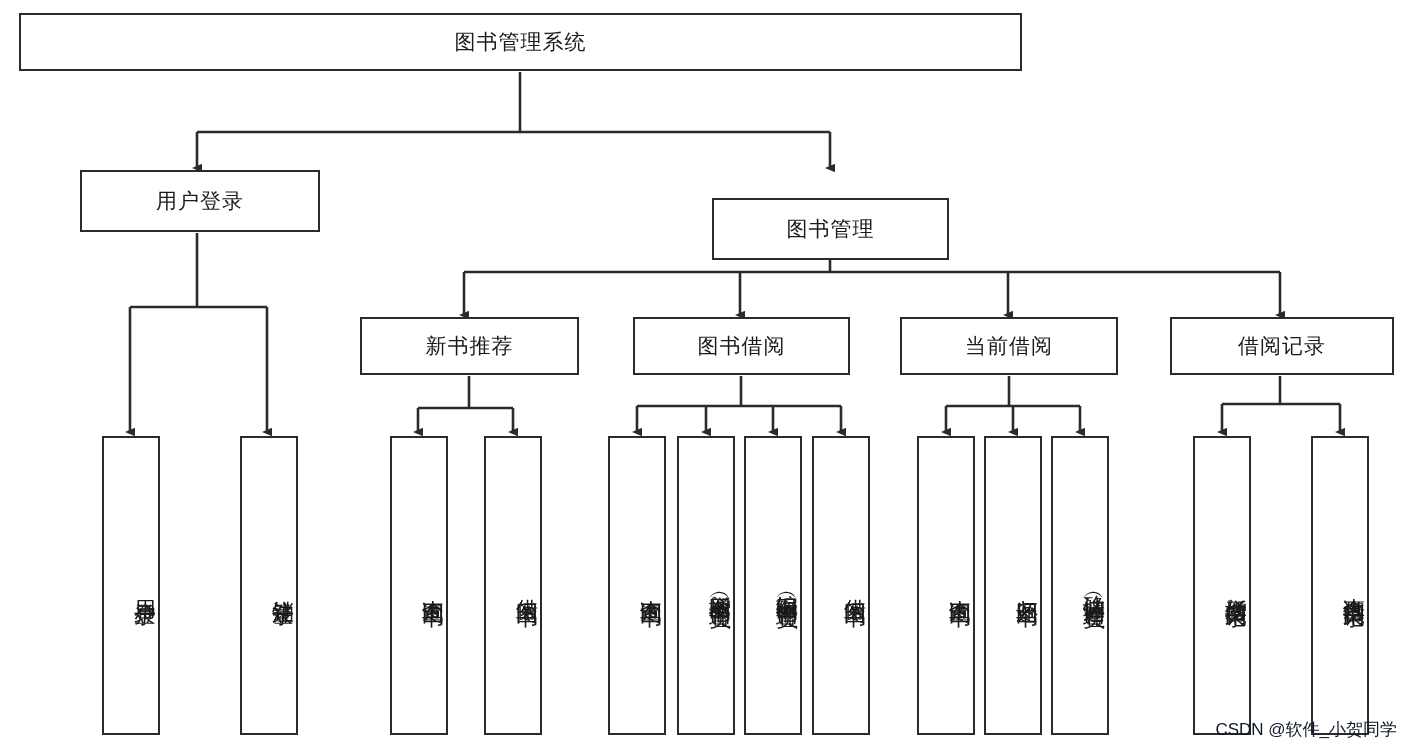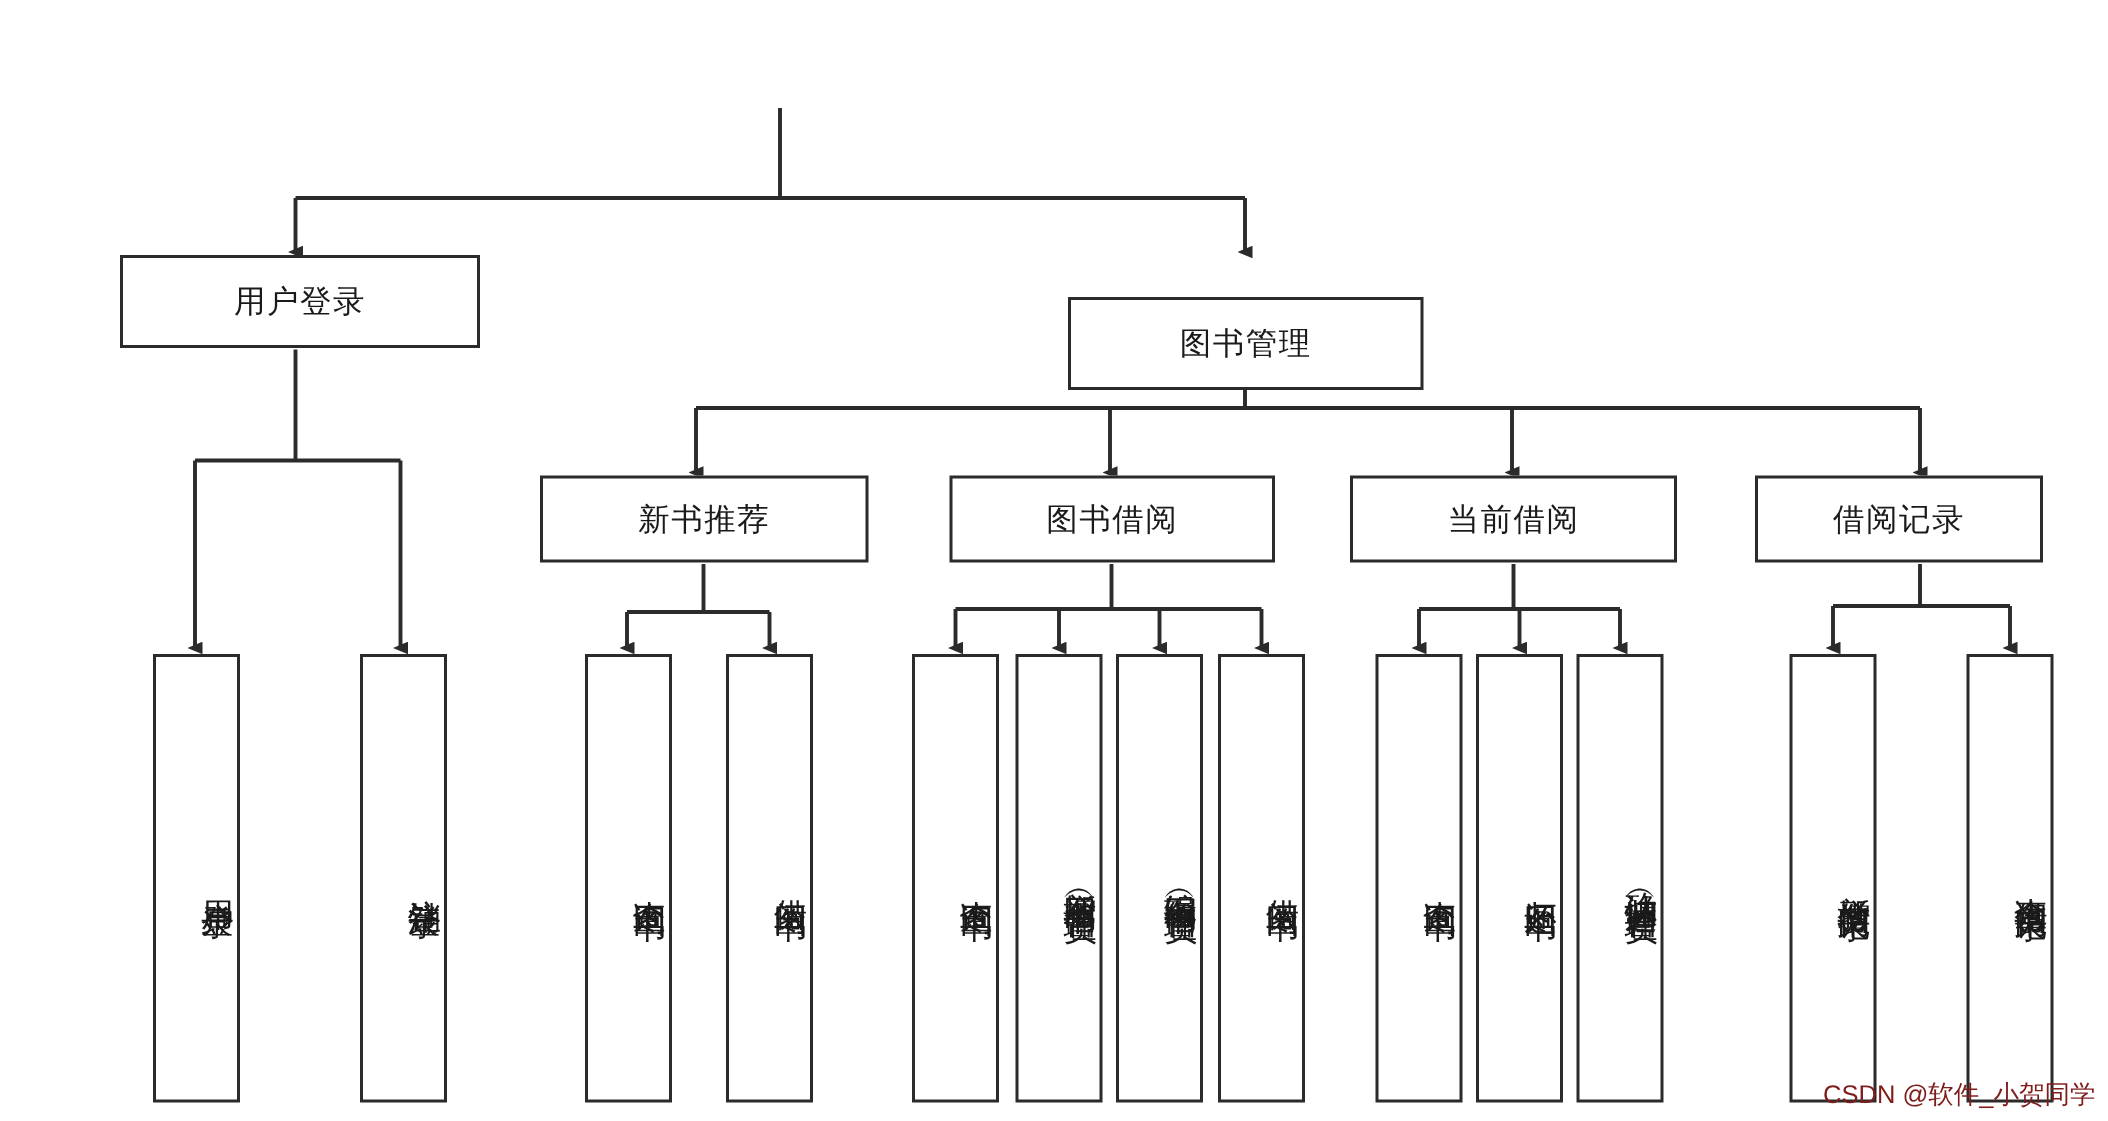--- a/index.html
+++ b/index.html
@@ -56,21 +56,21 @@
   .node-v .vlabel {
     writing-mode: vertical-rl;
     text-orientation: upright;
     display: block;
   }
   .watermark {
     position: absolute;
     right: 8px;
     bottom: 6px;
     font-size: 17px;
-    color: #7f1d1d;
+    color: #0f172a;
     white-space: nowrap;
     z-index: 5;
   }
 </style>
 </head>
 <body>
 
 <div id="canvas">
 
   <svg id="edges" viewBox="0 0 1405 747" width="1405" height="747">
@@ -118,20 +118,23 @@
       <path d="M 1013 406 L 1013 432" marker-end="url(#arrow)"></path>
       <path d="M 1080 406 L 1080 432" marker-end="url(#arrow)"></path>
 
       <path d="M 1280 376 L 1280 404"></path>
       <path d="M 1222 404 L 1340 404"></path>
       <path d="M 1222 404 L 1222 432" marker-end="url(#arrow)"></path>
       <path d="M 1340 404 L 1340 432" marker-end="url(#arrow)"></path>
     </g>
   </svg>
 
+  <div class="node node-h" style="left:19px; top:13px; width:1003px; height:58px;">
+    <span>图书管理系统</span>
+  </div>
 
   <div class="node node-h" style="left:80px; top:170px; width:240px; height:62px;">
     <span>用户登录</span>
   </div>
 
   <div class="node node-h" style="left:712px; top:170px; width:237px; height:62px;margin-top:28px;">
     <span>图书管理</span>
   </div>
 
   <div class="node node-h" style="left:633px; top:317px; width:217px; height:58px;">
@@ -139,21 +142,21 @@
   </div>
 
   <div class="node node-h" style="left:360px; top:317px; width:219px; height:58px;">
     <span>新书推荐</span>
   </div>
 
   <div class="node node-h" style="left:900px; top:317px; width:218px; height:58px;align-items:center;">
     <span>当前借阅</span>
   </div>
 
-  <div class="node node-h" style="left:1170px; top:317px; width:192px; height:58px;">
+  <div class="node node-h" style="left:1170px; top:317px; width:224px; height:58px;">
     <span>借阅记录</span>
   </div>
 
   <div class="node node-v" style="left:102px; top:436px; width:58px; height:299px;">
     <span class="vlabel">用户登录</span>
   </div>
 
   <div class="node node-v" style="left:240px; top:436px; width:58px; height:299px;">
     <span class="vlabel">注销登录</span>
   </div>

